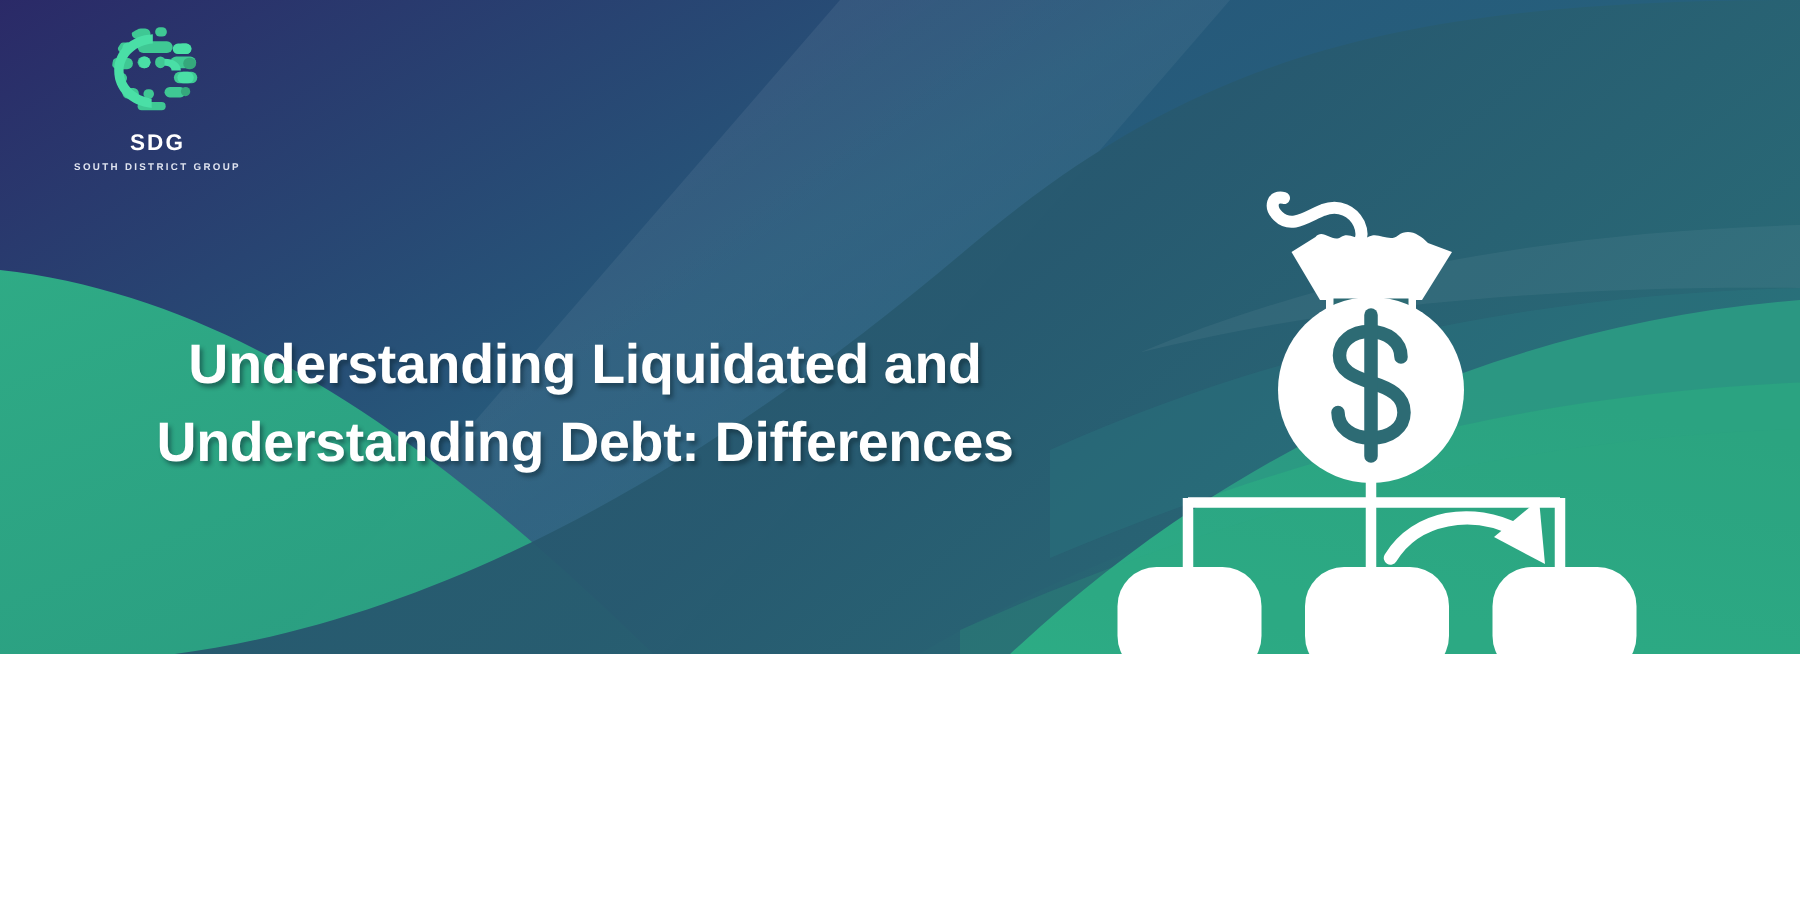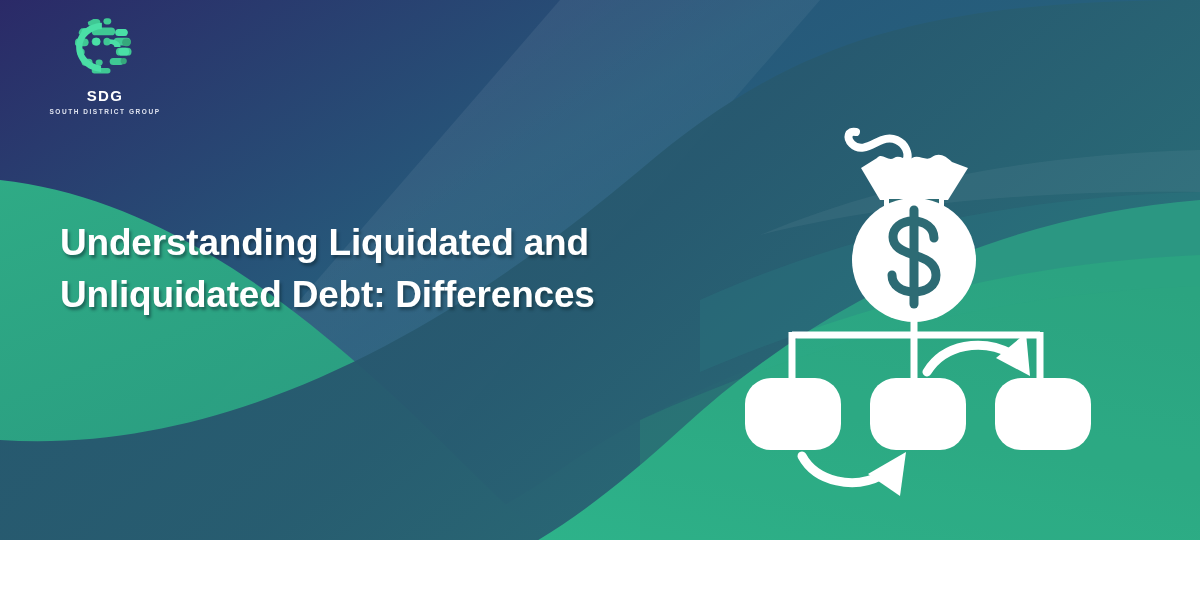--- a/index.html
+++ b/index.html
@@ -3,21 +3,21 @@
 <meta charset="utf-8">
 <style>
   html, body {
     margin: 0;
     padding: 0;
     background: #ffffff;
   }
   #banner {
     position: relative;
     width: 1200px;
-    height: 540px;
+    height: 436px;
     overflow: hidden;
     font-family: "Liberation Sans", sans-serif;
   }
   #bg-svg {
     position: absolute;
     inset: 0;
     width: 1200px;
     height: 600px;
     display: block;
   }
@@ -55,20 +55,21 @@
     white-space: nowrap;
   }
 
   
   #headline {
     position: absolute;
     left: 60px;
     top: 192px;
     width: 660px;
     z-index: 5;
+    text-align: center;
     color: #ffffff;
     font-size: 37px;
     font-weight: 700;
     line-height: 1.42;
     letter-spacing: -0.2px;
     text-shadow: 2px 3px 3px rgba(8, 30, 40, 0.45);
   }
   #headline .hl-line { display: block; white-space: nowrap; }
 
   
@@ -189,21 +190,21 @@
           <rect x="70" y="64" width="8" height="8" rx="4"></rect>
         </g>
       </g>
     </svg>
     <div id="logo-name">SDG</div>
     <div id="logo-tagline">SOUTH DISTRICT GROUP</div>
   </div>
 
   <h1 id="headline">
     <span class="hl-line">Understanding Liquidated and</span>
-    <span class="hl-line">Unliquidated Debt: Differences</span>
+    <span class="hl-line">Understanding Debt: Differences</span>
   </h1>
 
   <div id="illustration">
     <svg viewBox="0 0 380 400">
       <g fill="#ffffff" stroke="none">
 
         <g fill="none" stroke="#ffffff" stroke-width="8" stroke-linecap="round" stroke-linejoin="round">
           <path d="M126,32 C118,30 116,38 122,44 C131,53 142,44 152,40
                    C163,36 172,41 176,49 C180,58 176,63 172,66"></path>
         </g>

